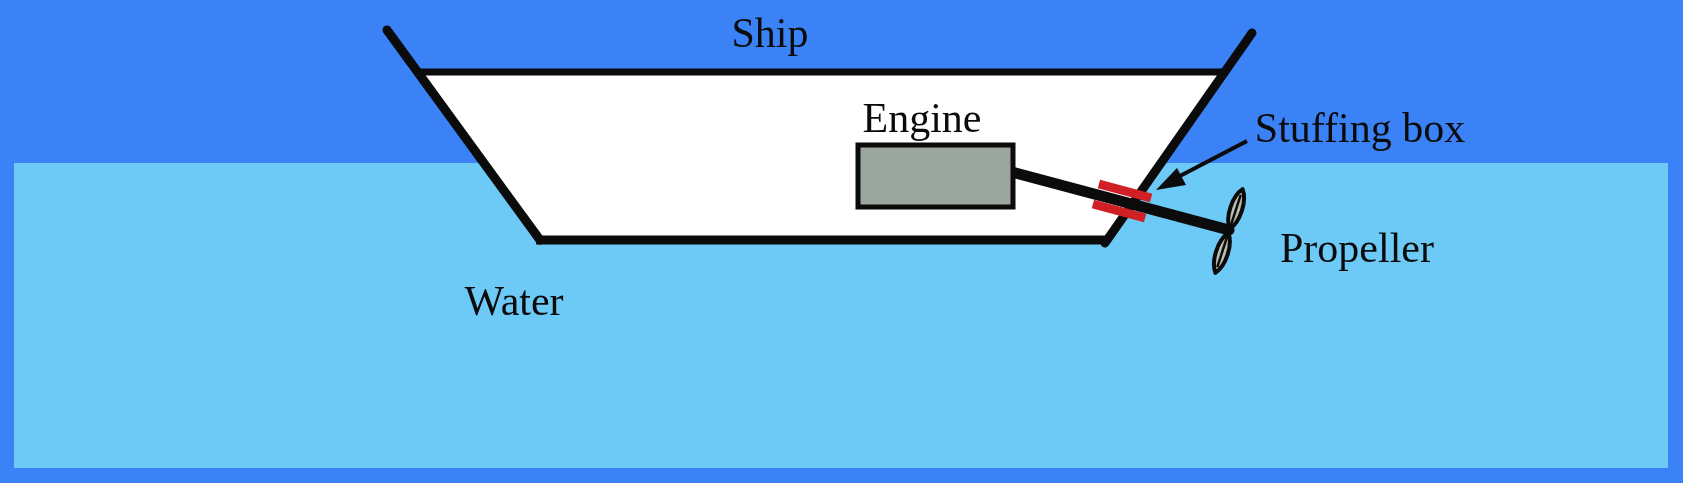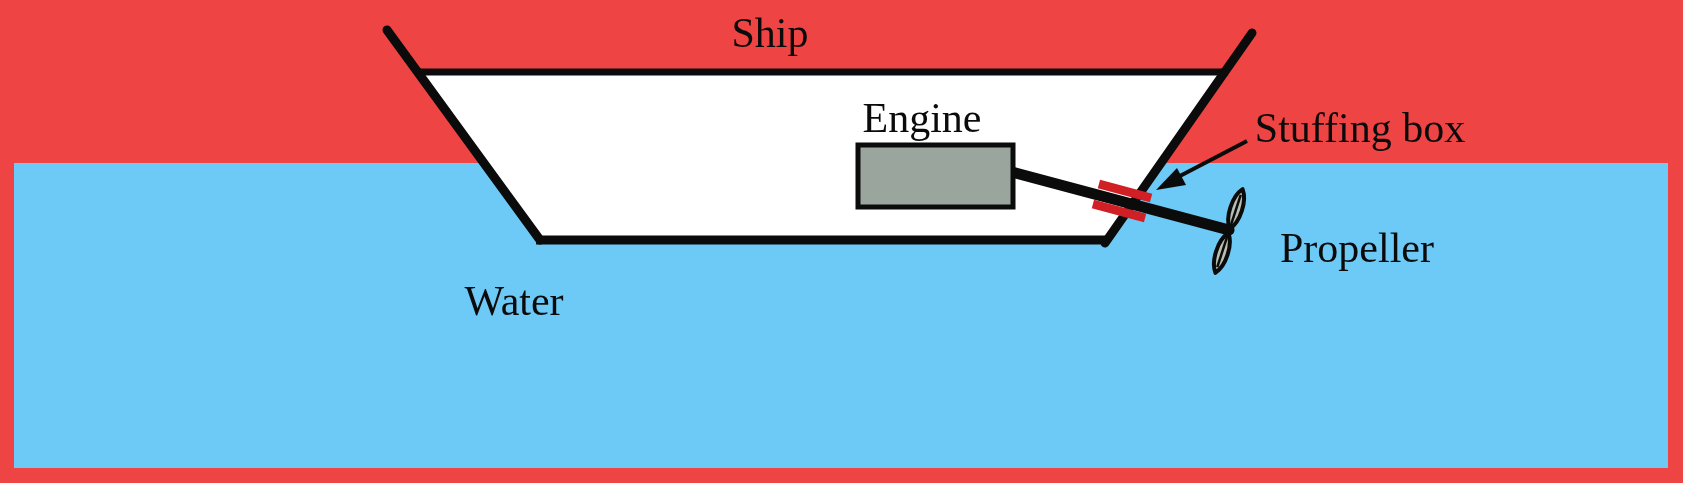--- a/index.html
+++ b/index.html
@@ -7,21 +7,21 @@
     padding: 0;
     background: #ffffff;
     width: 1683px;
     height: 483px;
     overflow: hidden;
   }
   .diagram-wrap {
     position: relative;
     width: 1683px;
     height: 483px;
-    background: #ef4444;
+    background: #3b82f6;
   }
   svg {
     display: block;
   }
   .label {
     font-family: "Liberation Serif", "DejaVu Serif", serif;
     font-size: 42px;
     fill: #0b0b0b;
   }
 </style>

